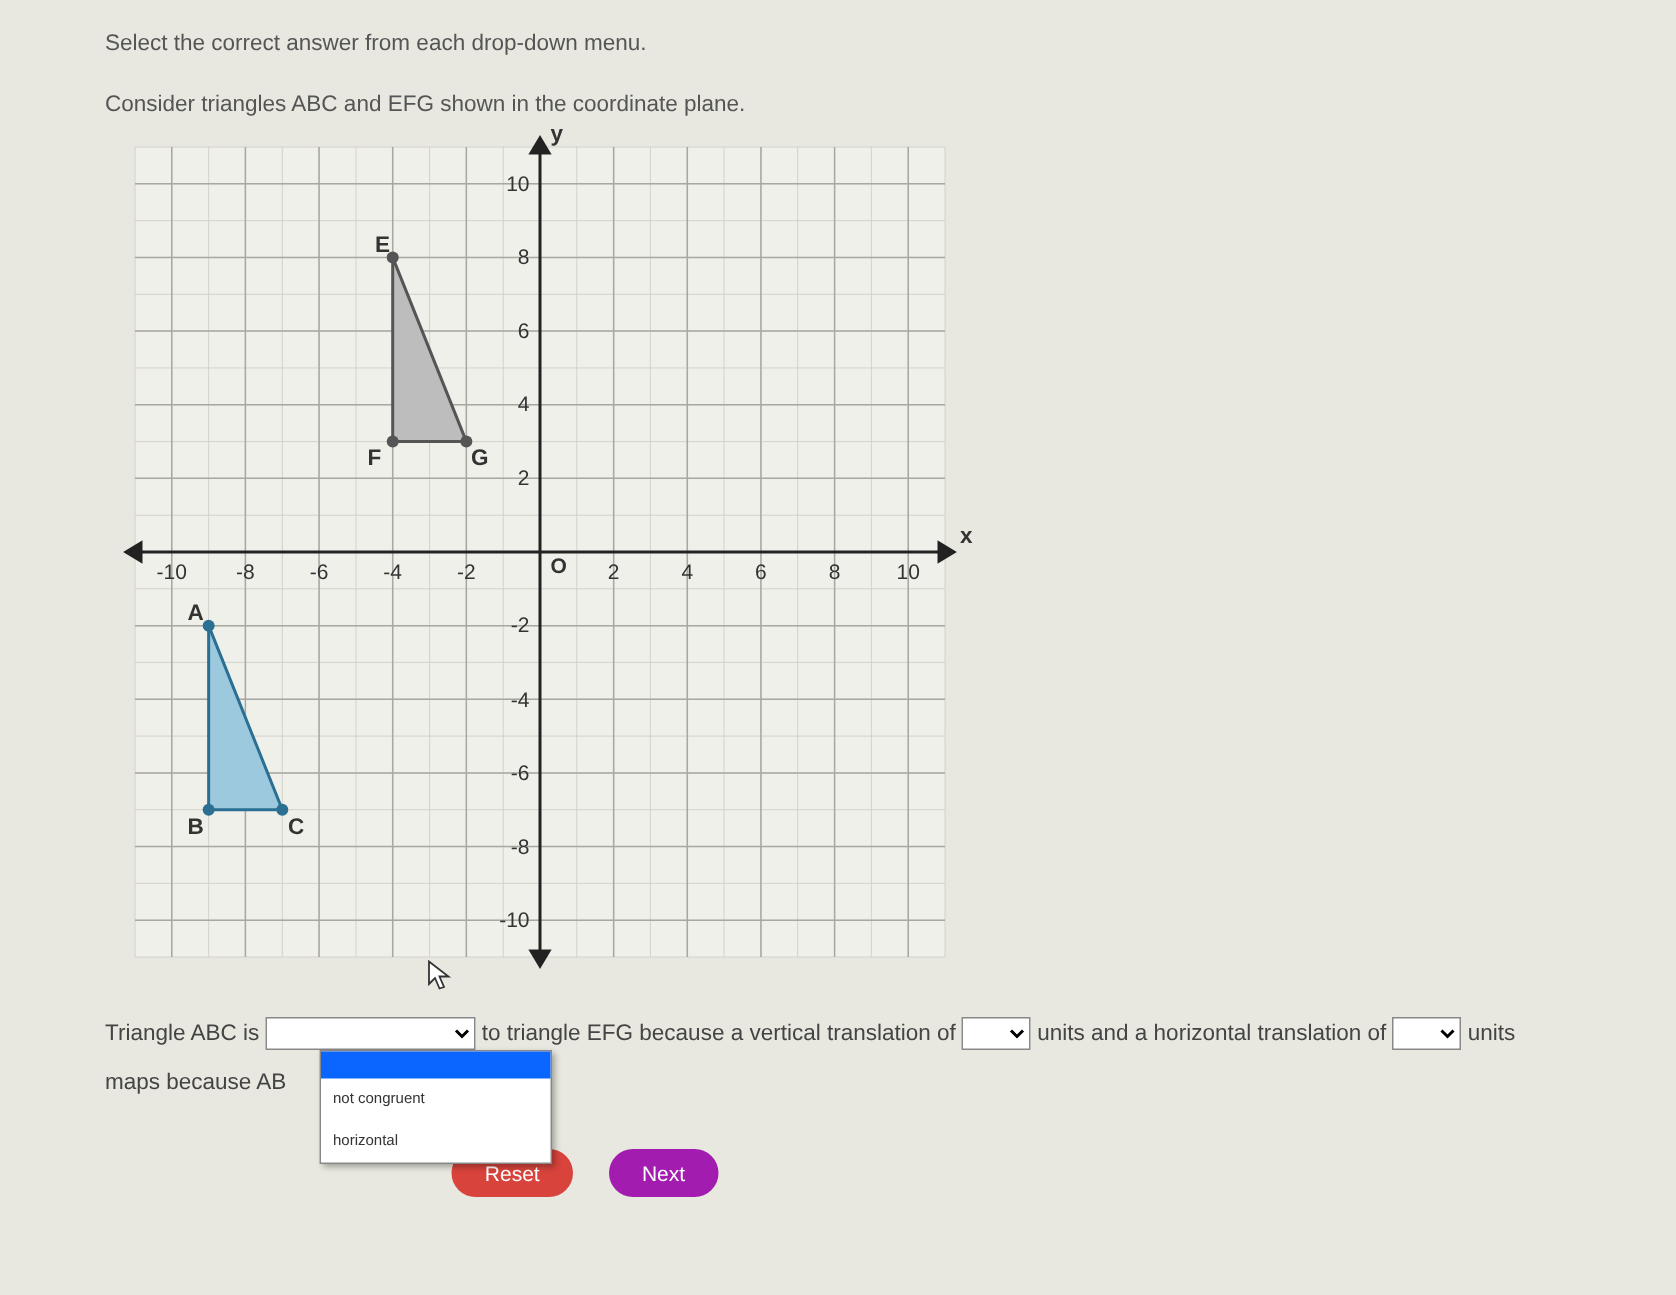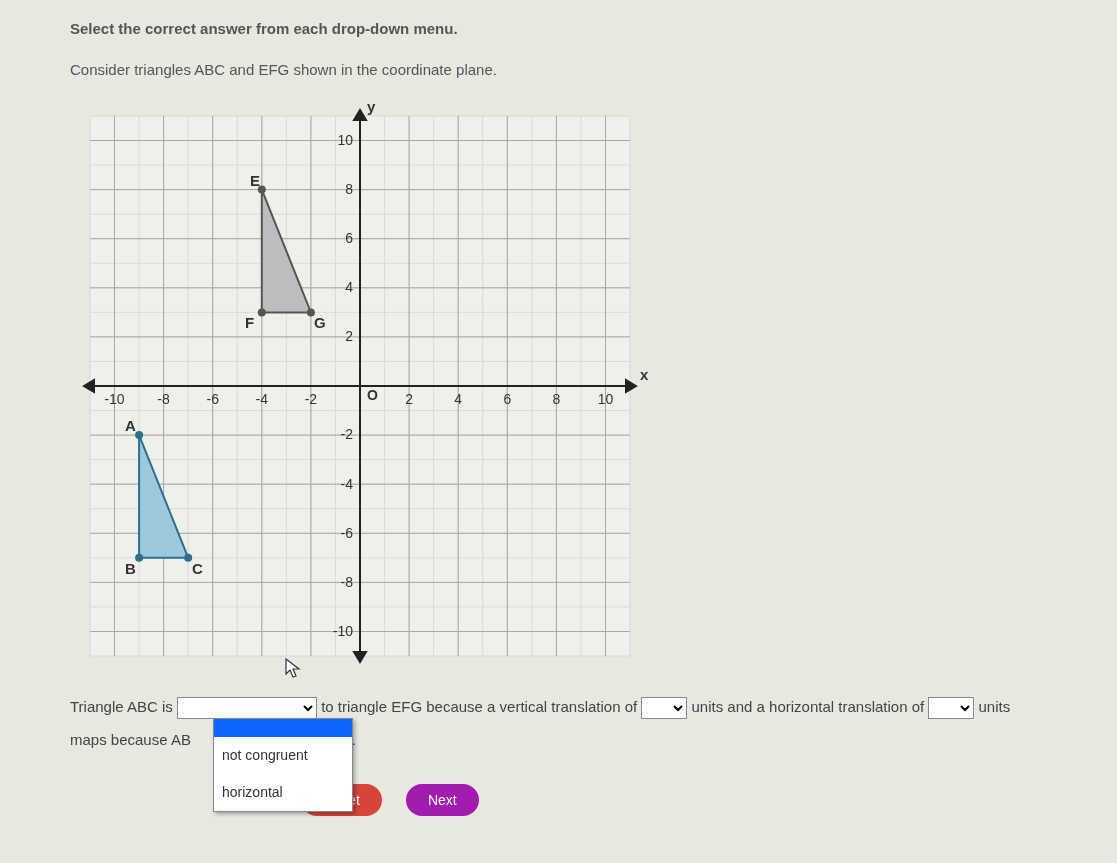--- a/index.html
+++ b/index.html
@@ -3,22 +3,22 @@
 <meta charset="utf-8">
 <style>
   * { box-sizing: border-box; margin: 0; padding: 0; }
   body {
     font-family: Arial, sans-serif;
     background: #e8e8e0;
     color: #333;
     font-size: 15px;
     padding: 20px 70px;
   }
-  .instruction { color: #555; margin-bottom: 24px; font-size: 15px; font-weight: bold; }
-  .subtext { color: #555; margin-bottom: 18px; font-size: 15px; }
+  .instruction { color: #555; margin-bottom: 24px; font-size: 15px; }
+  .subtext { color: #555; font-size: 15px; }
 
   .plot-wrap {
     position: relative;
     width: 580px;
     height: 580px;
     margin-bottom: 14px;
   }
   .plot-area {
     position: absolute;
     left: 0; top: 0; right: 0; bottom: 0;
@@ -36,26 +36,26 @@
     vertical-align: middle;
     padding: 0 2px;
   }
   .dd.main { width: 140px; }
   .dd.small { width: 46px; }
 
   .dropdown-open {
     position: absolute;
     left: 143px;
     top: 28px;
-    width: 140px;
+    width: 155px;
     background: #fff;
     border: 1px solid #888;
     box-shadow: 2px 2px 4px rgba(0,0,0,.3);
     z-index: 5;
-    font-size: 14px;
+    font-size: 10px;
   }
   .dropdown-open .opt {
     padding: 3px 8px;
     color: #333;
   }
   .dropdown-open .opt.sel {
     background: #0a66ff;
     color: #fff;
     height: 18px;
   }

